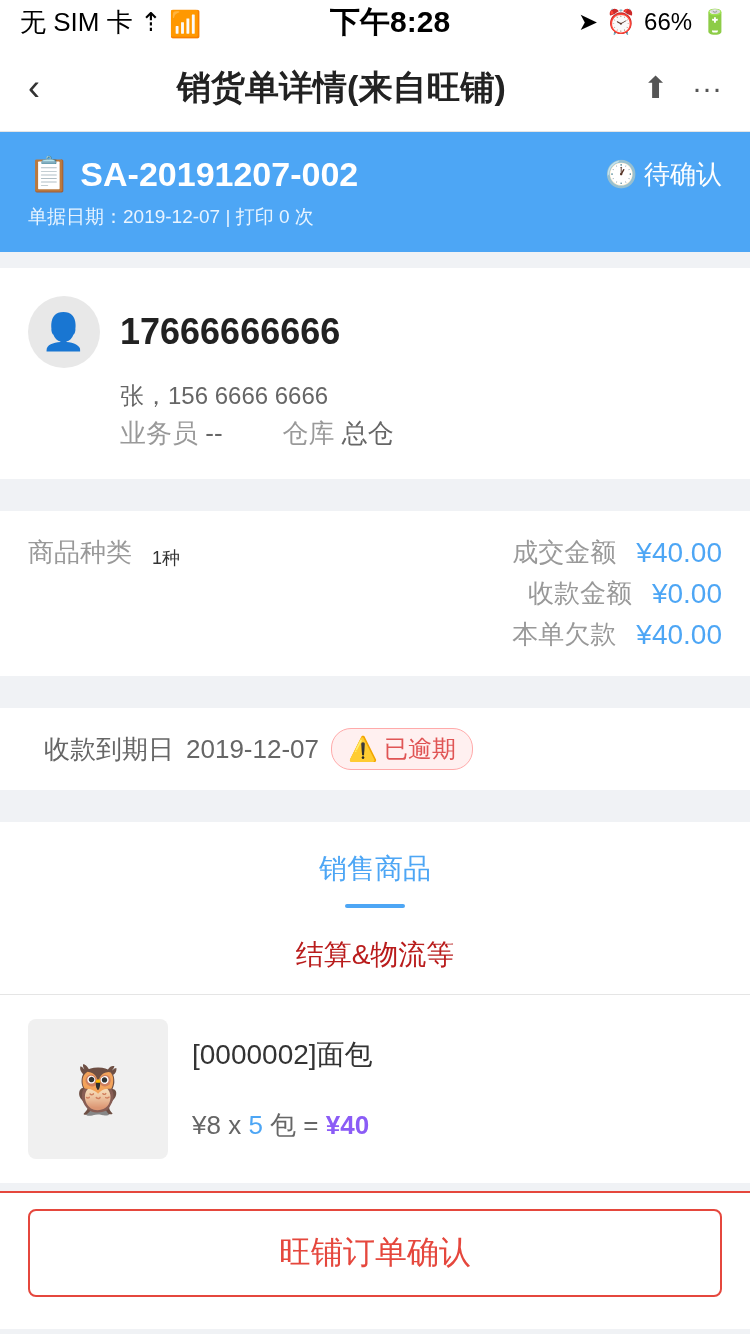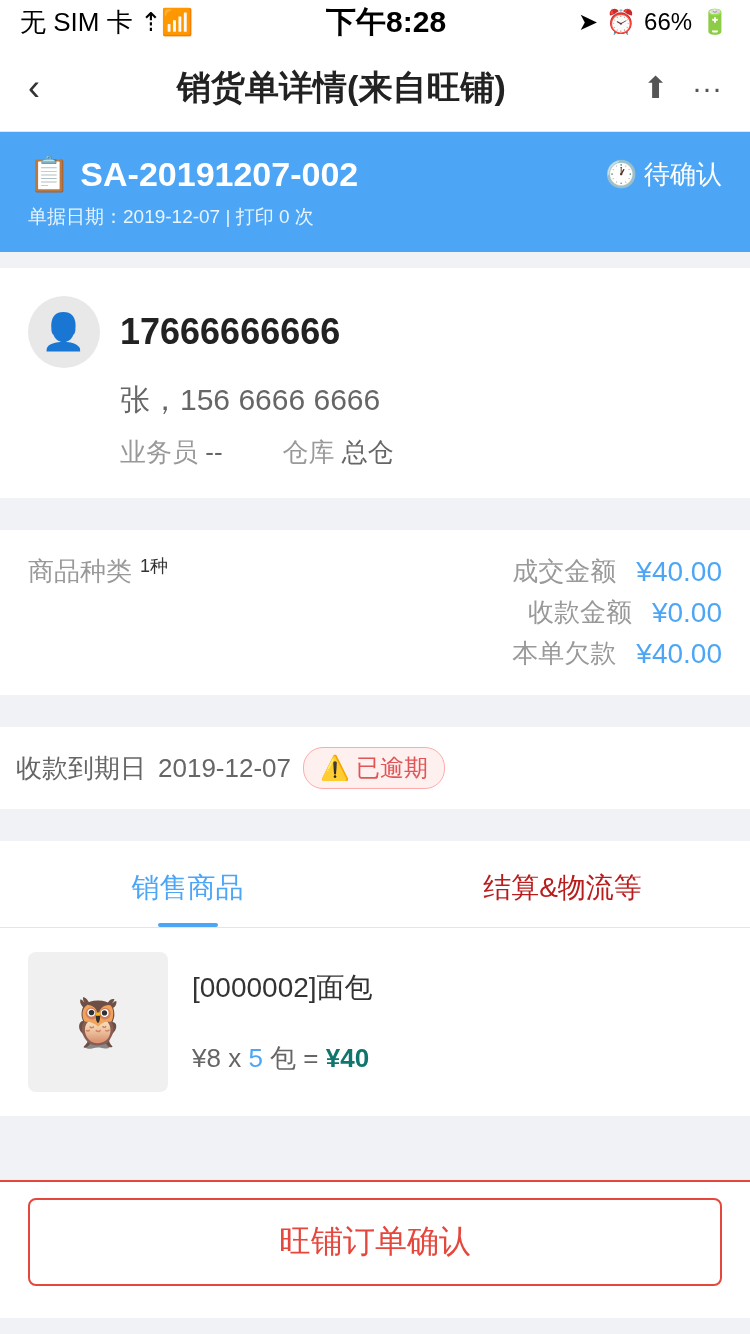--- a/index.html
+++ b/index.html
@@ -17,21 +17,21 @@
     .status-bar {
       background: #fff;
       height: 44px;
       display: flex;
       align-items: center;
       justify-content: space-between;
       padding: 0 20px;
       font-size: 26px;
       font-weight: 500;
     }
-    .status-left { display: flex; align-items: center; }
+    .status-left { display: flex; align-items: flex-end; gap: 8px; }
     .status-center { font-size: 30px; font-weight: 600; }
     .status-right { display: flex; align-items: center; gap: 8px; font-size: 24px; }
 
     
     .nav-bar {
       background: #fff;
       height: 88px;
       display: flex;
       align-items: center;
       justify-content: space-between;
@@ -99,23 +99,23 @@
       font-size: 36px;
       color: #aaa;
       flex-shrink: 0;
     }
     .customer-name {
       font-size: 36px;
       font-weight: 600;
       color: #222;
     }
     .customer-detail {
-      font-size: 30px;
+      font-size: 24px;
       color: #666;
-      margin-bottom: 14px;
+      margin-bottom: 4px;
       padding-left: 92px;
     }
     .customer-meta {
       display: flex;
       font-size: 26px;
       color: #666;
       padding-left: 92px;
       gap: 60px;
     }
     .meta-label { color: #999; }
@@ -126,22 +126,22 @@
       margin-top: 16px;
       padding: 24px 28px;
     }
     .summary-row {
       display: flex;
       justify-content: space-between;
       align-items: flex-start;
     }
     .summary-left {
       display: flex;
-      align-items: flex-start;
-      gap: 8px;
+      align-items: flex-end;
+      gap: 20px;
       font-size: 26px;
       color: #666;
     }
     .summary-label { color: #999; font-size: 26px; }
     .summary-value { color: #333; font-size: 18px; font-weight: 500; }
     .summary-right {
       display: flex;
       flex-direction: column;
       align-items: flex-end;
       gap: 6px;
@@ -151,21 +151,21 @@
       align-items: center;
       gap: 20px;
       font-size: 26px;
     }
     .amount-blue { color: #4da6f5; font-size: 28px; font-weight: 500; }
 
     
     .due-section {
       background: #fff;
       margin-top: 16px;
-      padding: 20px 16px;
+      padding: 20px 44px;
       display: flex;
       align-items: center;
       gap: 12px;
       font-size: 26px;
       color: #666;
     }
     .overdue-badge {
       background: #fff0f0;
       border: 1px solid #ffaaaa;
       border-radius: 20px;
@@ -178,20 +178,21 @@
     }
 
     
     .tabs-section {
       background: #fff;
       margin-top: 16px;
     }
     .tabs-row {
       display: flex;
       border-bottom: 1px solid #e5e5e5;
+      flex-direction: column;
     }
     .tab-item {
       flex: 1;
       text-align: center;
       padding: 28px 0 20px;
       font-size: 28px;
       color: #b91c1c;
       position: relative;
       cursor: pointer;
     }
@@ -236,27 +237,27 @@
     .product-name {
       font-size: 28px;
       color: #333;
       font-weight: 500;
       margin-bottom: 34px;
     }
     .product-price {
       font-size: 26px;
       color: #666;
     }
-    .price-highlight { color: #0f766e; font-weight: 600; text-align: center; }
+    .price-highlight { color: #8b5cf6; font-weight: 600; text-align: center; }
     .price-qty { color: #4da6f5; }
 
     
     .bottom-bar {
       position: fixed;
-      bottom: 16px;
+      bottom: 5px;
       left: 0;
       width: 750px;
       background: #fff;
       padding: 16px 28px 32px;
       border-top: 2px solid #e5473d;
     }
     .confirm-btn {
       width: 100%;
       height: 88px;
       border: 2px solid #e5473d;

